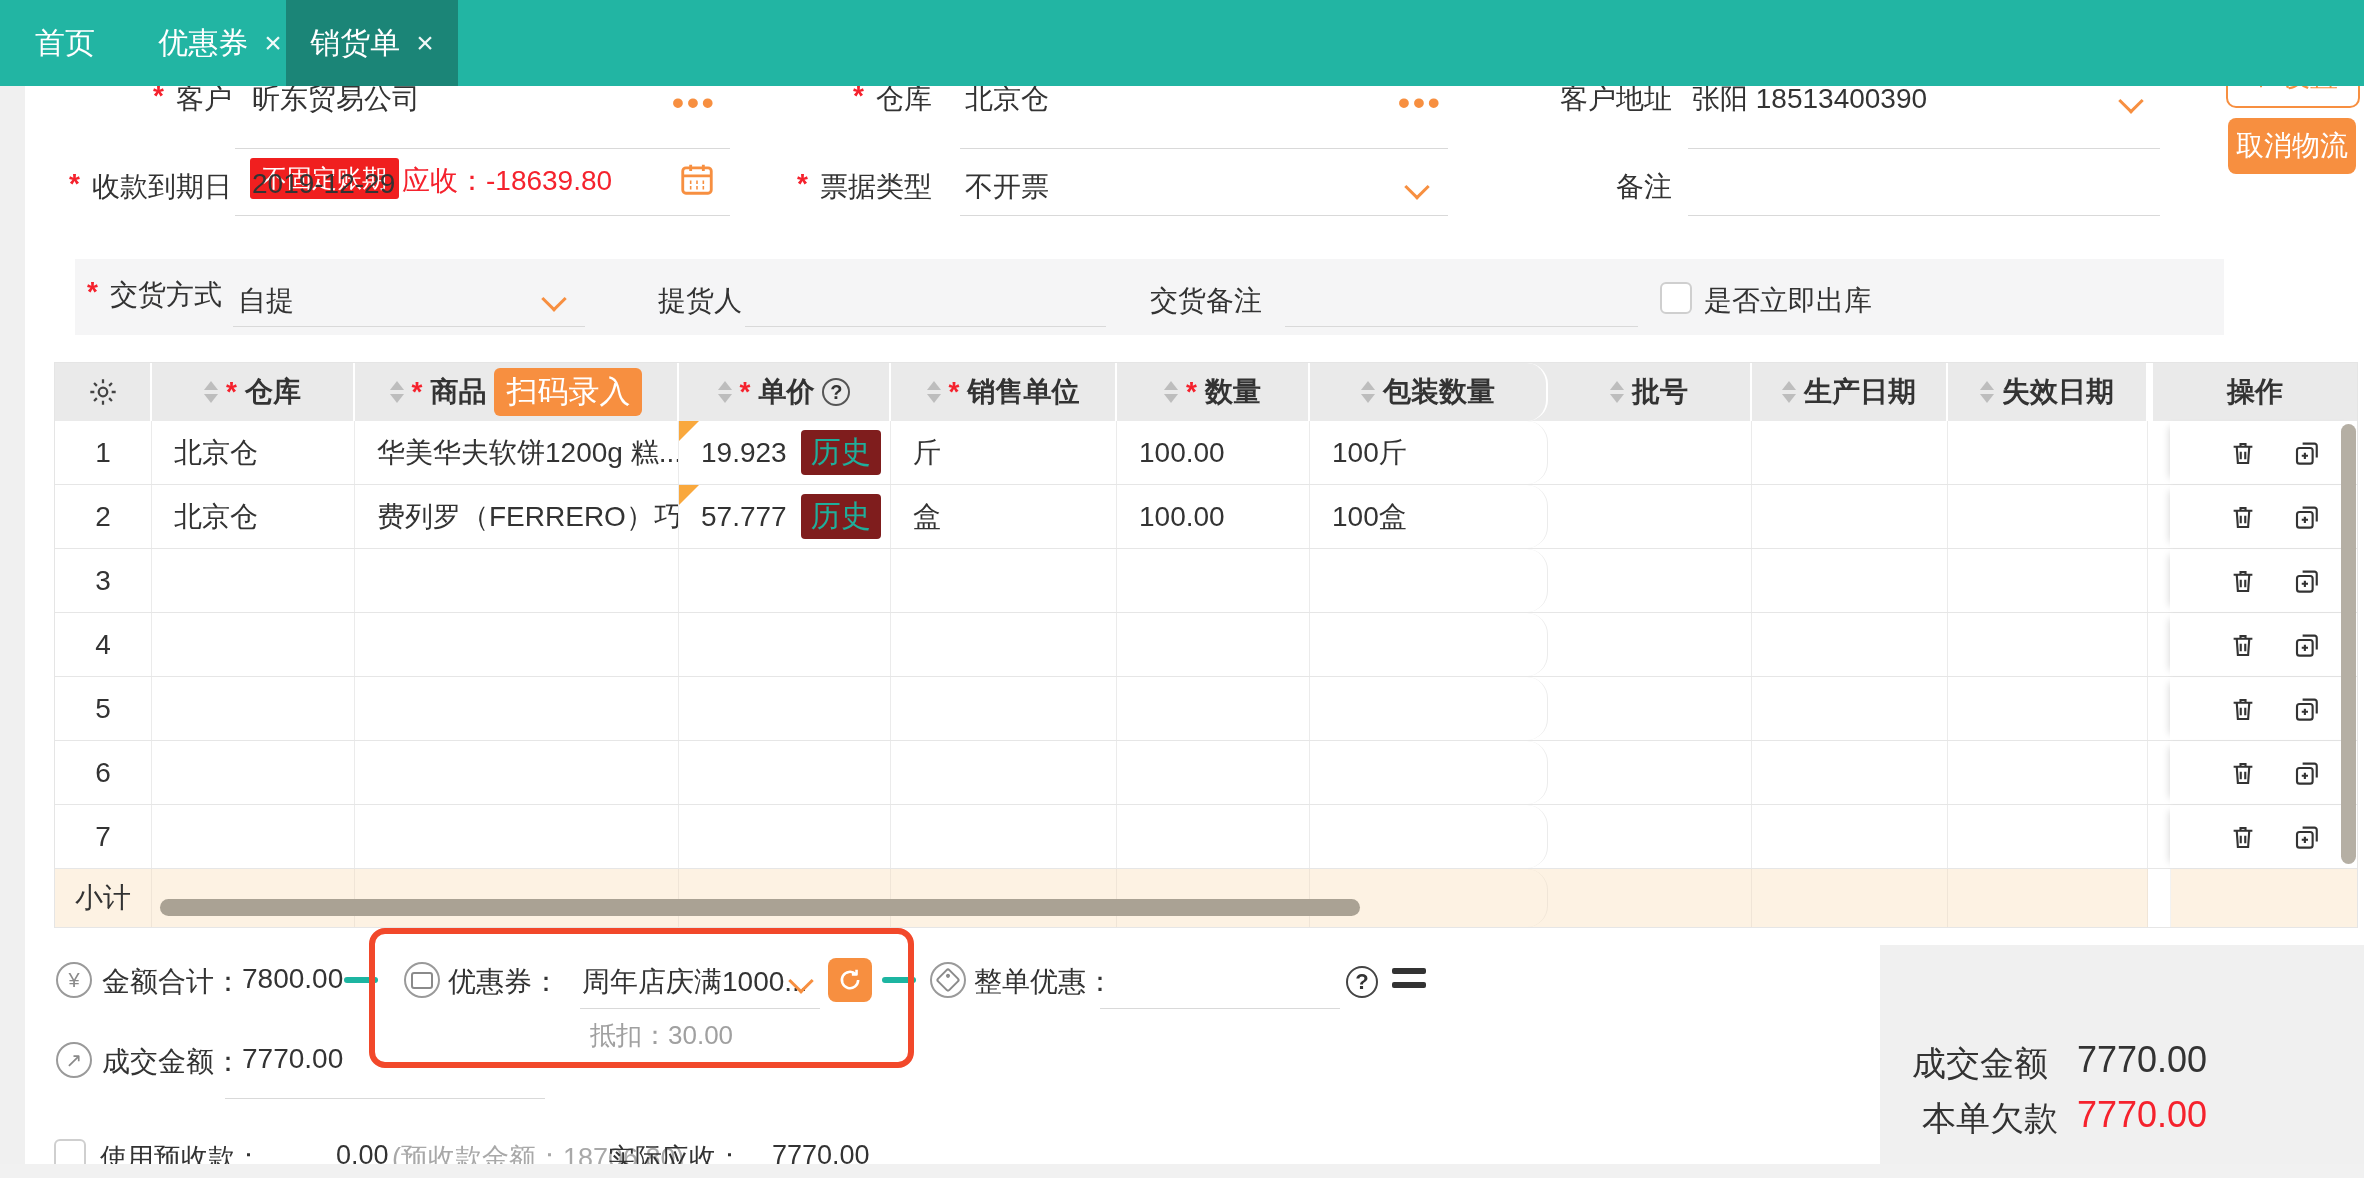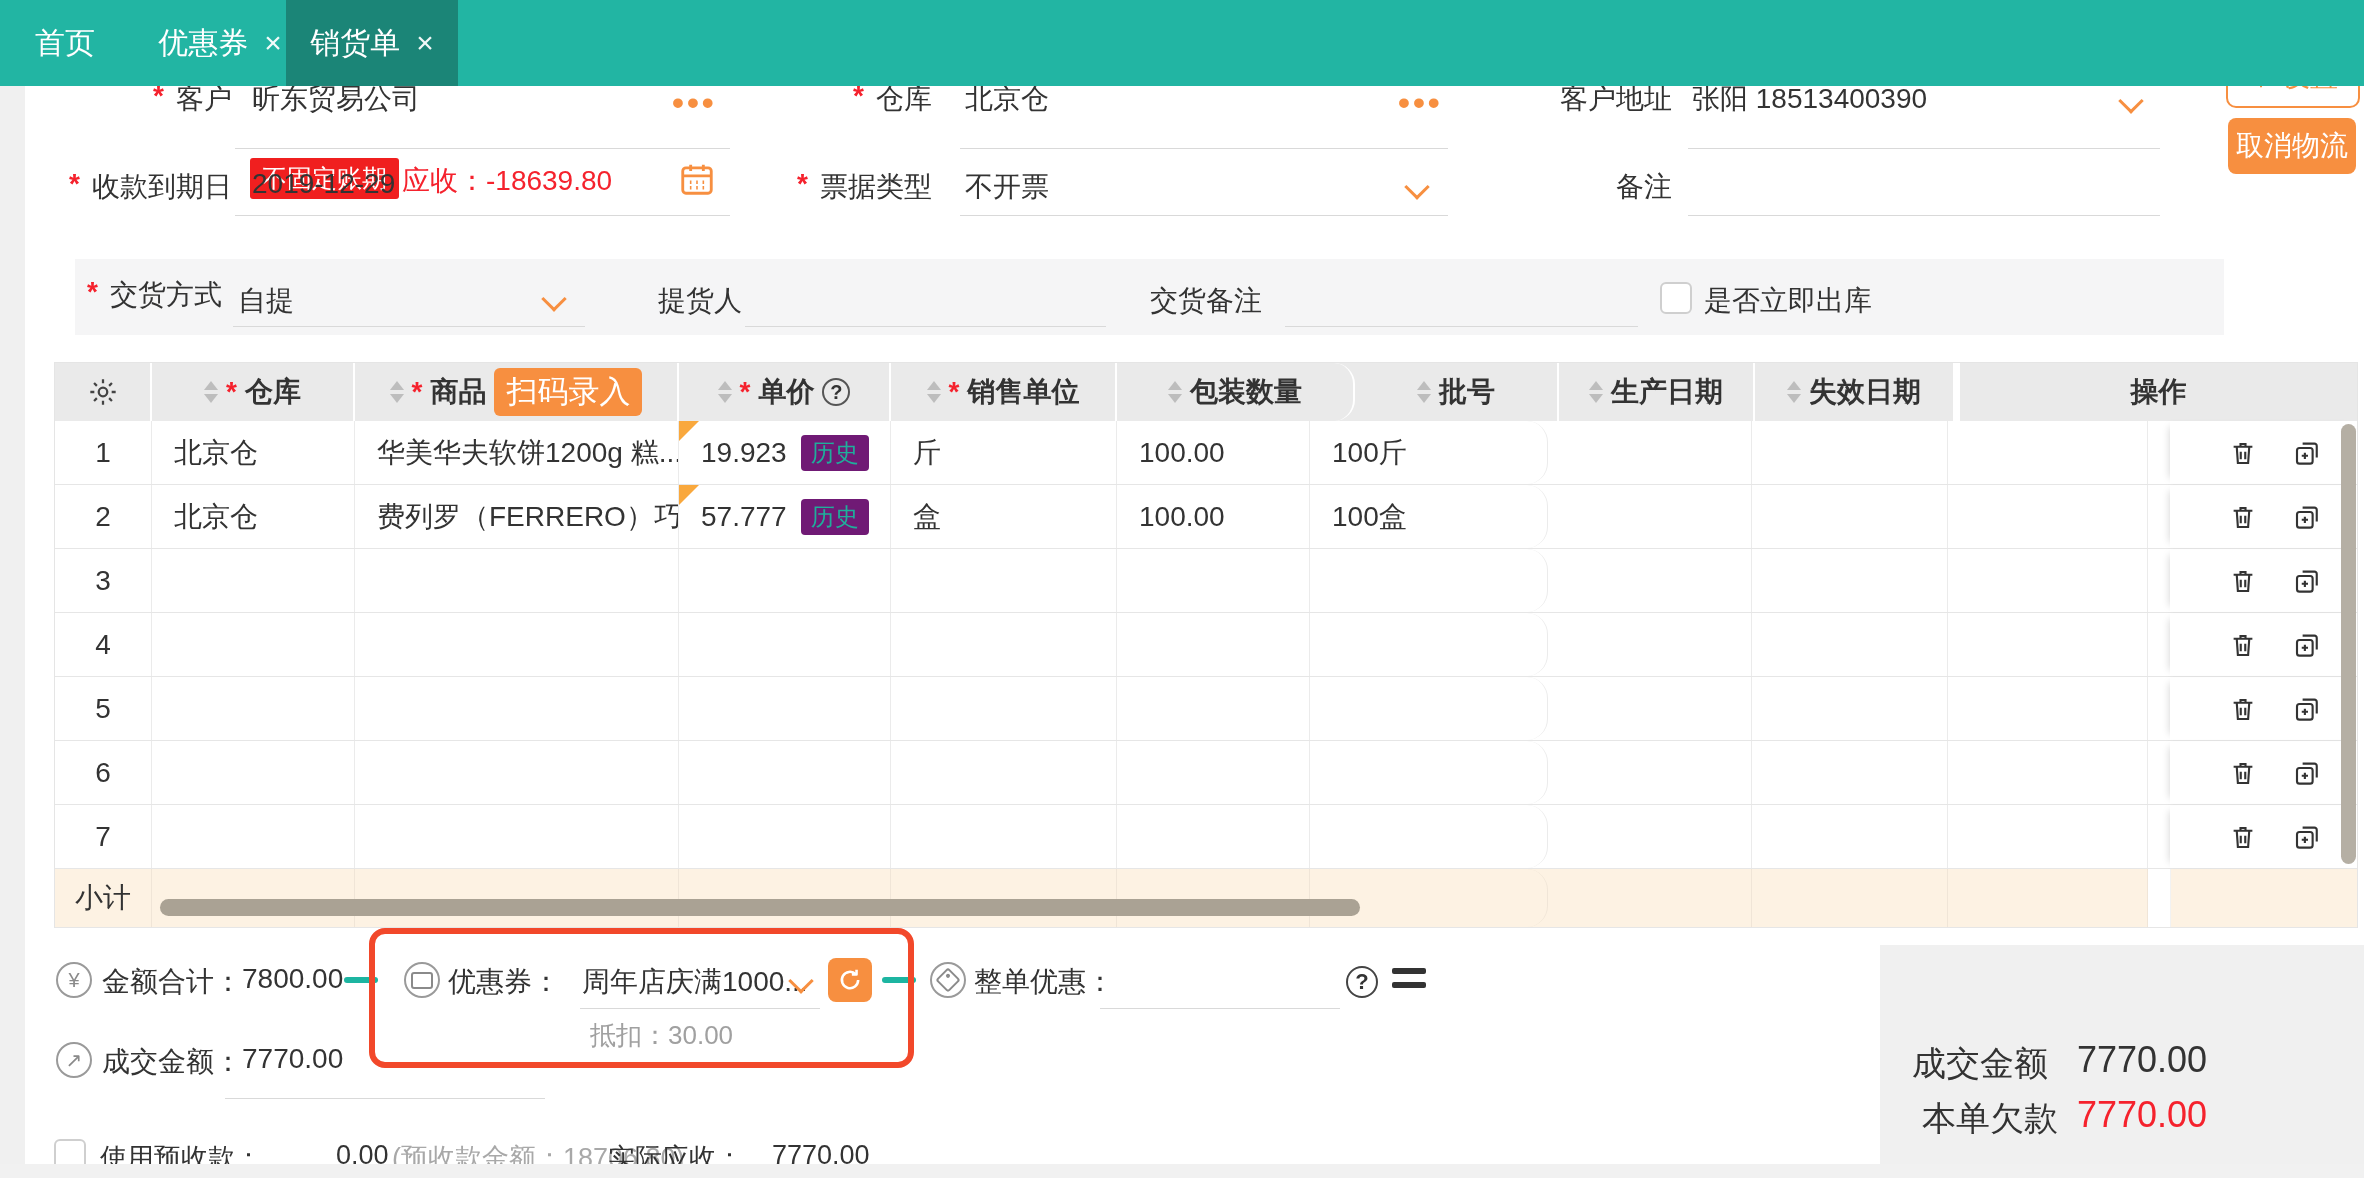--- a/index.html
+++ b/index.html
@@ -55,21 +55,21 @@
       border-right:1px solid #ebebeb;white-space:nowrap;overflow:hidden;position:relative;}
   .td.center{justify-content:center;padding-left:0;}
   .cw0{width:97px;}.cw1{width:203px;}.cw2{width:324px;}.cw3{width:212px;}.cw4{width:226px;}
   .cw5{width:193px;}.cw6{width:238px;border-radius:21px;}.cw7{width:204px;}.cw8{width:196px;}.cw9{width:200px;}
   .gapcol{width:5px;background:#fff;border-right:none;}
   .ops{flex:1;display:flex;align-items:center;justify-content:center;gap:34px;border-right:none;
        box-shadow:-6px 0 8px -6px rgba(0,0,0,.18);}
   .ops svg{display:block;cursor:pointer;}
   .corner{position:absolute;left:0;top:0;width:0;height:0;
           border-top:20px solid #f9a83d;border-right:20px solid transparent;}
-  .histbadge{background:#701a75;color:#1fae9b;font-size:24px;padding:2px 10px;border-radius:4px;margin-left:14px;}
+  .histbadge{background:#7f1d1d;color:#1fae9b;font-size:30px;padding:2px 10px;border-radius:4px;margin-left:14px;}
   .subtotal{display:flex;height:58px;background:#fdf2e3;border-bottom:1px solid #e6e6e6;}
   .subtotal .td{border-right:1px solid rgba(0,0,0,0.05);}
   .hscroll{left:160px;top:899px;width:1200px;height:17px;background:#aaa294;border-radius:9px;z-index:6;}
   .vscroll{left:2341px;top:424px;width:15px;height:440px;background:#b5afa4;border-radius:8px;z-index:6;}
   
   .circ{width:36px;height:36px;border:2px solid #9a9a9a;border-radius:50%;box-sizing:border-box;
         display:flex;align-items:center;justify-content:center;color:#8a8a8a;font-size:20px;}
   .dash{height:6px;background:#1db5a1;border-radius:3px;}
   .gray-sm{color:#a0a0a0;font-size:26px;white-space:nowrap;}
   .hintgray{color:#a8a8a8;font-size:27px;white-space:nowrap;}
@@ -206,20 +206,28 @@
       <span class="helpc"></span>
       </div>
     <div class="th cw4">
       <span class="sort">
           <i class="up"></i>
           <i class="dn"></i>
         </span>
       <span class="star show"></span>
       <span>销售单位</span>
       </div>
+    <div class="th cw5">
+      <span class="sort">
+          <i class="up"></i>
+          <i class="dn"></i>
+        </span>
+      <span class="star show"></span>
+      <span>数量</span>
+      </div>
     <div class="th cw6">
       <span class="sort">
           <i class="up"></i>
           <i class="dn"></i>
         </span>
       <span>包装数量</span>
       </div>
     <div class="th cw7">
       <span class="sort">
           <i class="up"></i>

